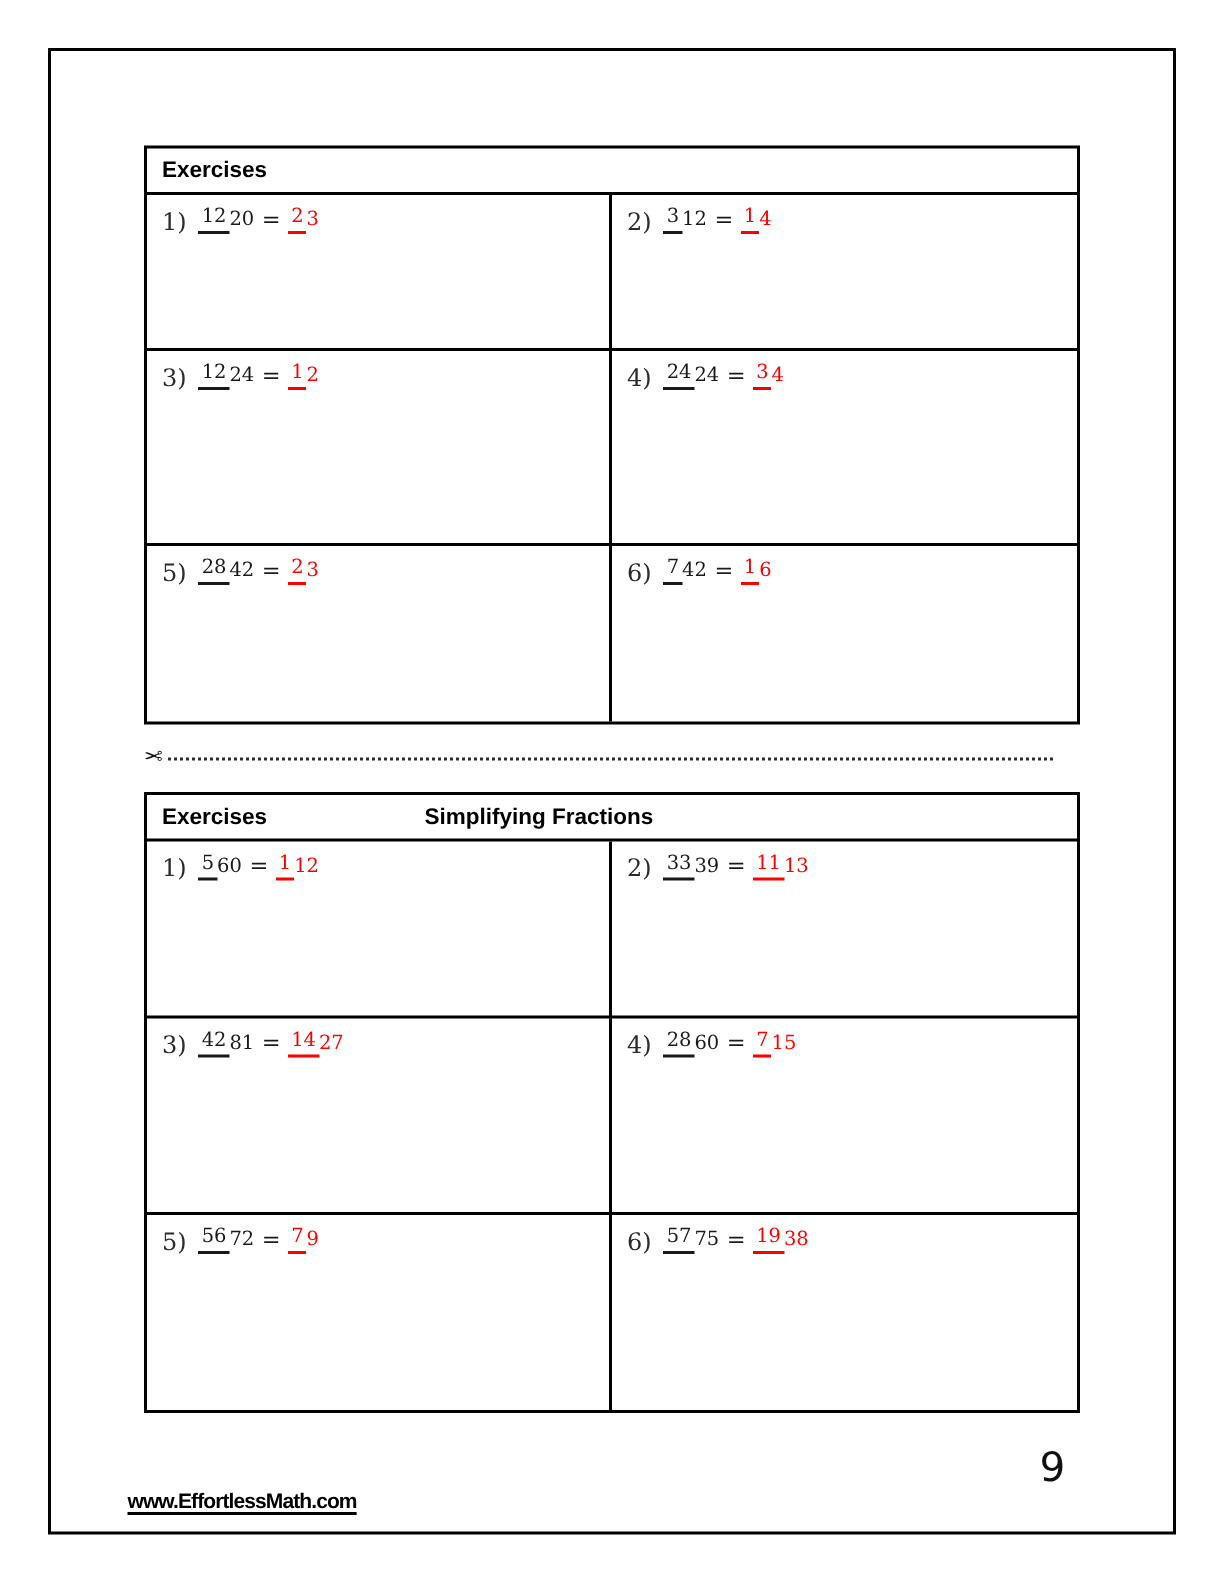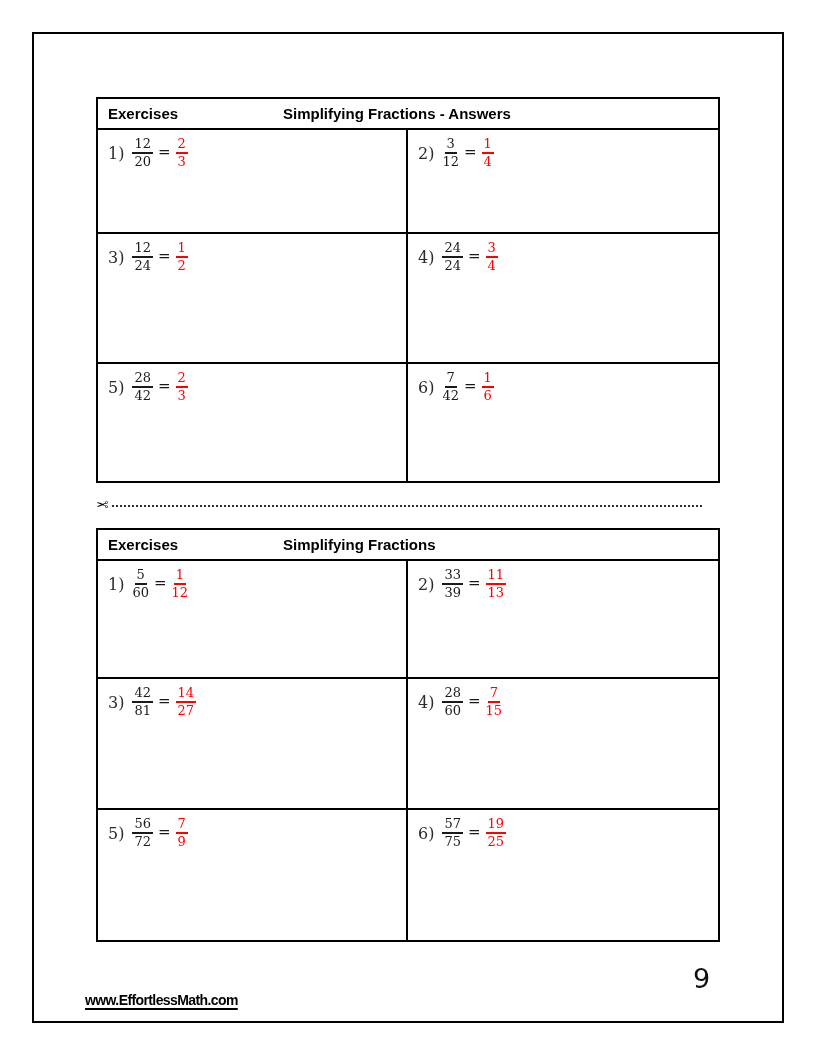--- a/index.html
+++ b/index.html
@@ -51,21 +51,21 @@
   
   .prob {
     display:flex; align-items:center;
     font-family:"DejaVu Serif", serif;
   }
   .plabel {
     font-size:16px; color:#2b2b2b;
     margin-right:8px;
   }
   .frac {
-    display:inline-flex; flex-direction:column; align-items:center;
+    display:inline-flex; flex-direction:row; align-items:center;
     font-size:13px; line-height:1.1;
     color:#1a1a1a;
   }
   .frac .ftop {
     border-bottom:2px solid currentColor;
     padding:0 2px 1px 2px;
   }
   .frac .fbot { padding-top:1px; }
   .eq { font-size:15px; margin:0 5px 2px 5px; color:#1a1a1a; }
   .frac.red { color:#ff0000; }
@@ -105,21 +105,20 @@
 </style>
 </head>
 <body>
 
 <div class="sheet">
   <div class="frame"></div>
 
   <div class="wtable answers">
     <div class="thead">
       <span class="th-left">Exercises</span>
-      <span class="th-title">Simplifying Fractions - Answers</span>
     </div>
     <div class="tbody">
 
       <div class="cell">
         <div class="prob">
           <span class="plabel">1)</span>
           <span class="frac">
             <span class="ftop">12</span>
             <span class="fbot">20</span>
           </span>
@@ -299,21 +298,21 @@
       <div class="cell">
         <div class="prob">
           <span class="plabel">6)</span>
           <span class="frac">
             <span class="ftop">57</span>
             <span class="fbot">75</span>
           </span>
           <span class="eq">=</span>
           <span class="frac red">
             <span class="ftop">19</span>
-            <span class="fbot">25</span>
+            <span class="fbot">38</span>
           </span>
         </div>
       </div>
 
     </div>
   </div>
 
   <span class="site-link">www.EffortlessMath.com</span>
   <span class="page-num">9</span>
 </div>

